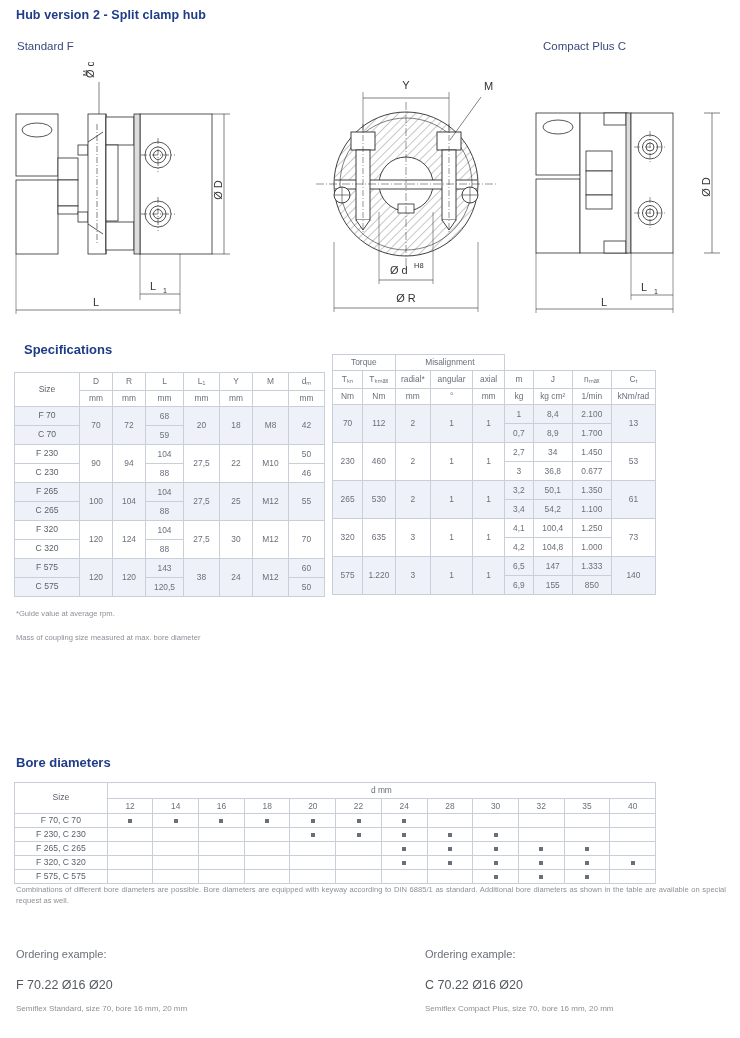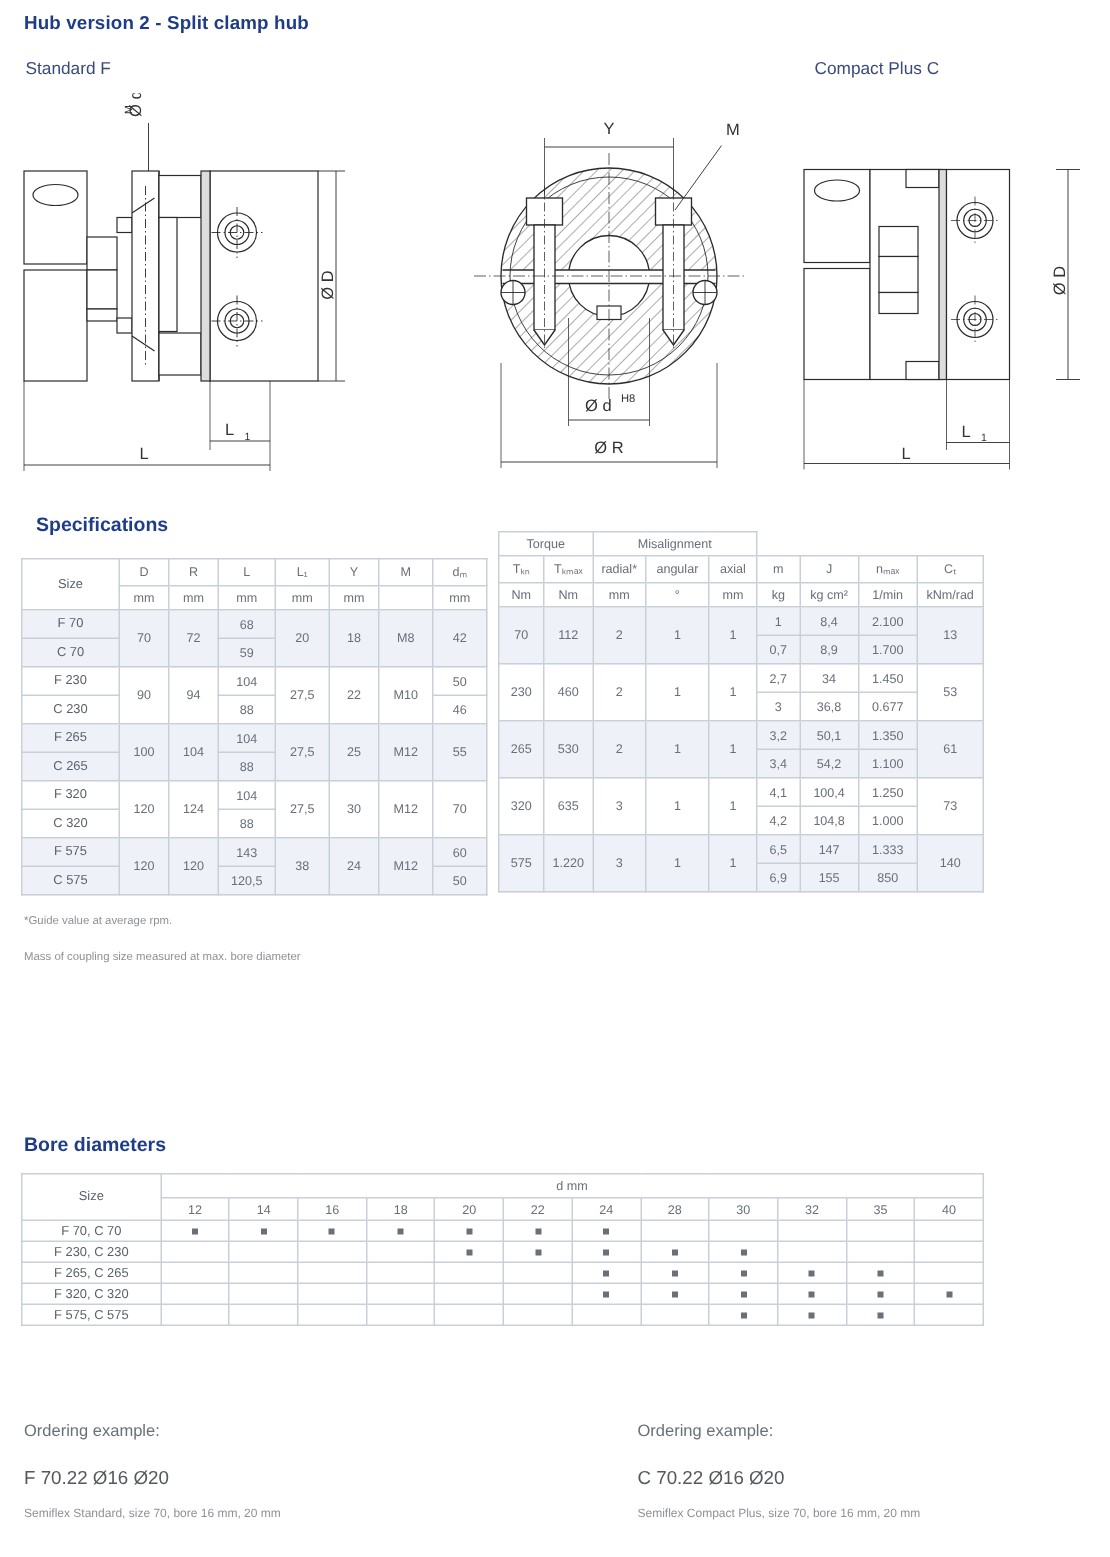--- a/index.html
+++ b/index.html
@@ -589,20 +589,21 @@
             <td></td>
             <td><span class="dot"></span></td>
             <td><span class="dot"></span></td>
             <td><span class="dot"></span></td>
             <td></td>
           </tr>
         </tbody>
     </table>
   </div>
 
+  <div class="note note-justify" style="left:16px; top:884px; width:710px;">Combinations of different bore diameters are possible. Bore diameters are equipped with keyway according to DIN 6885/1 as standard. Additional bore diameters as shown in the table are available on special request as well.</div>
 
   <div class="ord-lbl" style="left:16px; top:948px;">Ordering example:</div>
   <div class="ord-code" style="left:16px; top:978px;text-align:center;">F 70.22 Ø16 Ø20</div>
   <div class="ord-desc" style="left:16px; top:1004px;">Semiflex Standard, size 70, bore 16 mm, 20 mm</div>
 
   <div class="ord-lbl" style="left:425px; top:948px;">Ordering example:</div>
   <div class="ord-code" style="left:425px; top:978px;text-align:center;">C 70.22 Ø16 Ø20</div>
   <div class="ord-desc" style="left:425px; top:1004px;">Semiflex Compact Plus, size 70, bore 16 mm, 20 mm</div>
 
 </div>

